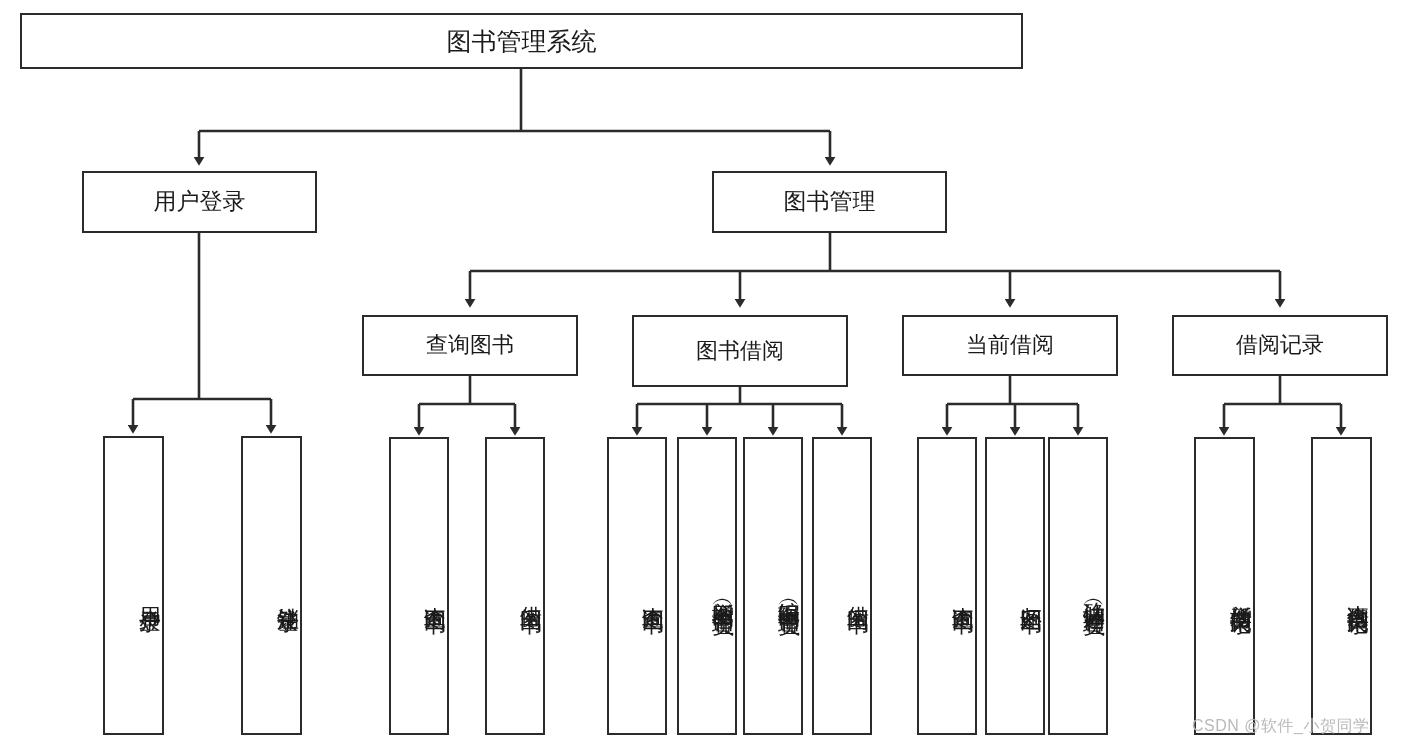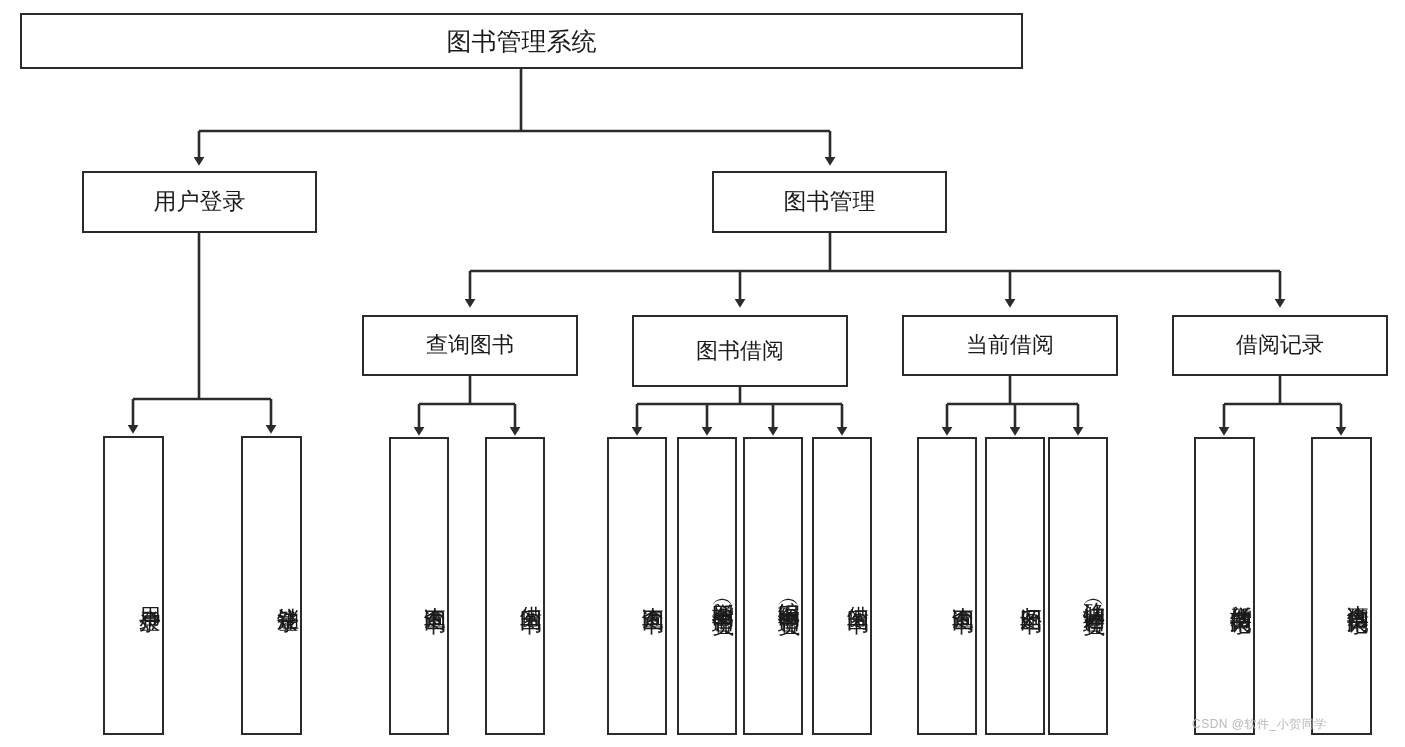--- a/index.html
+++ b/index.html
@@ -51,21 +51,21 @@
     display: block;
     line-height: 1.12;
   }
   .lvl0 { font-size: 25px; }
   .lvl1 { font-size: 23px; }
   .lvl2 { font-size: 22px; }
   .leaf { font-size: 22px; }
   .watermark {
     position: absolute;
     color: #b9b9b9;
-    font-size: 12px;
+    font-size: 16px;
     letter-spacing: 0.5px;
     white-space: nowrap;
     user-select: none;
   }
 </style>
 </head>
 <body>
 
 <div id="canvas">
 

